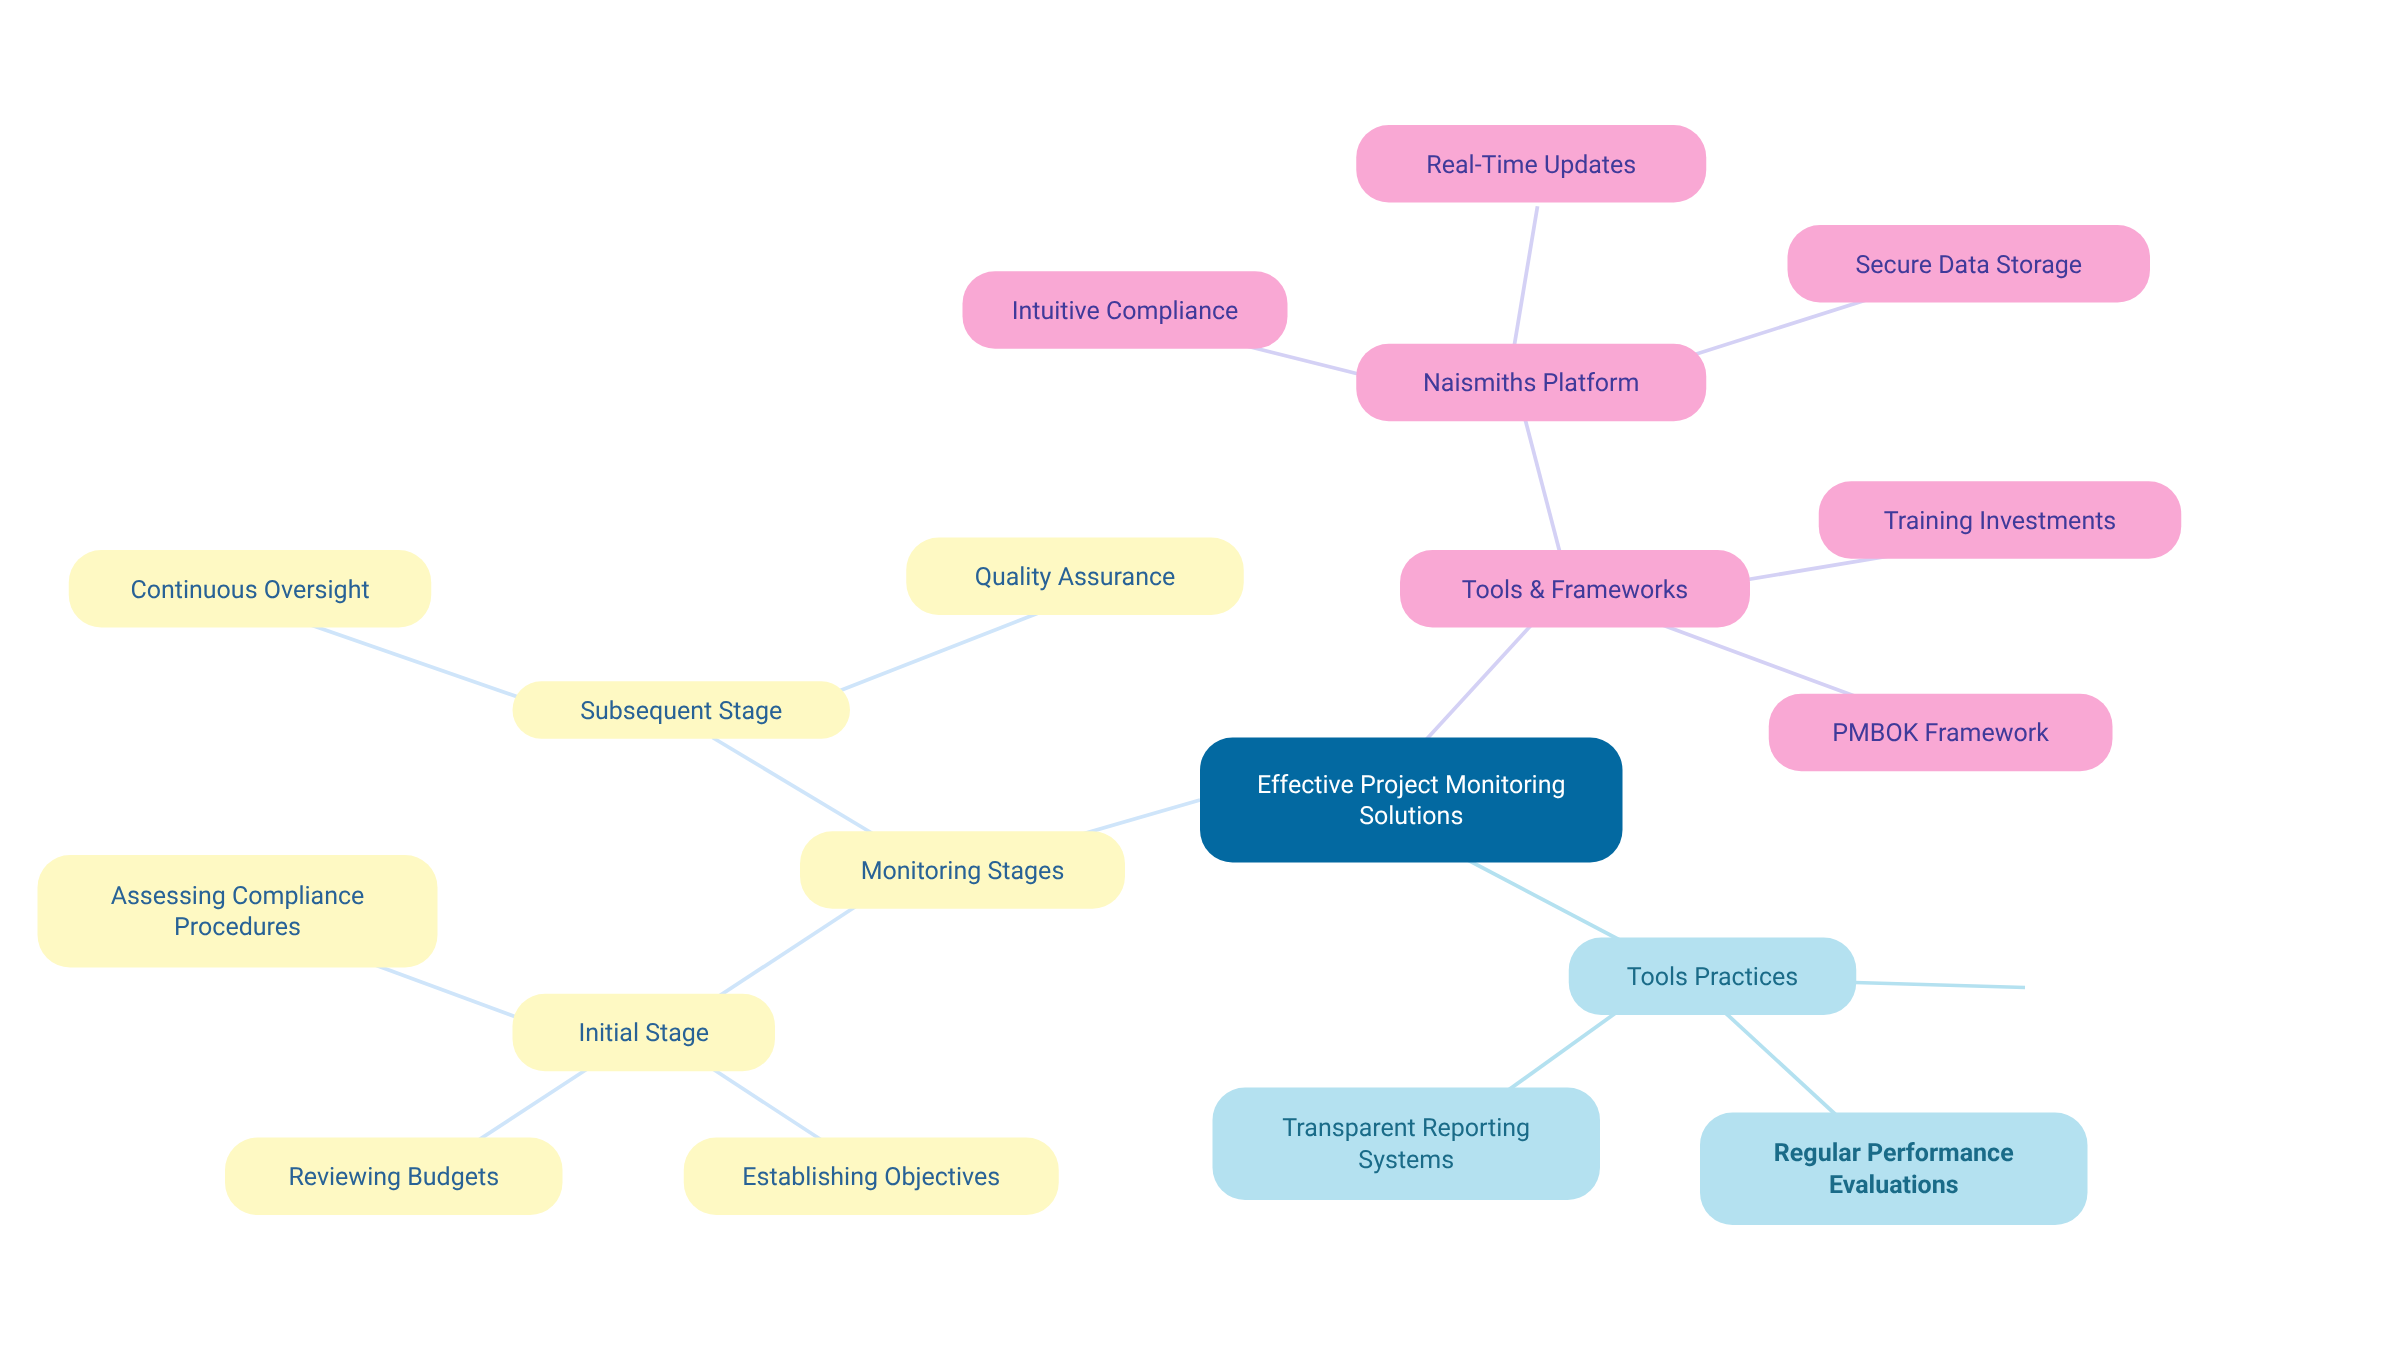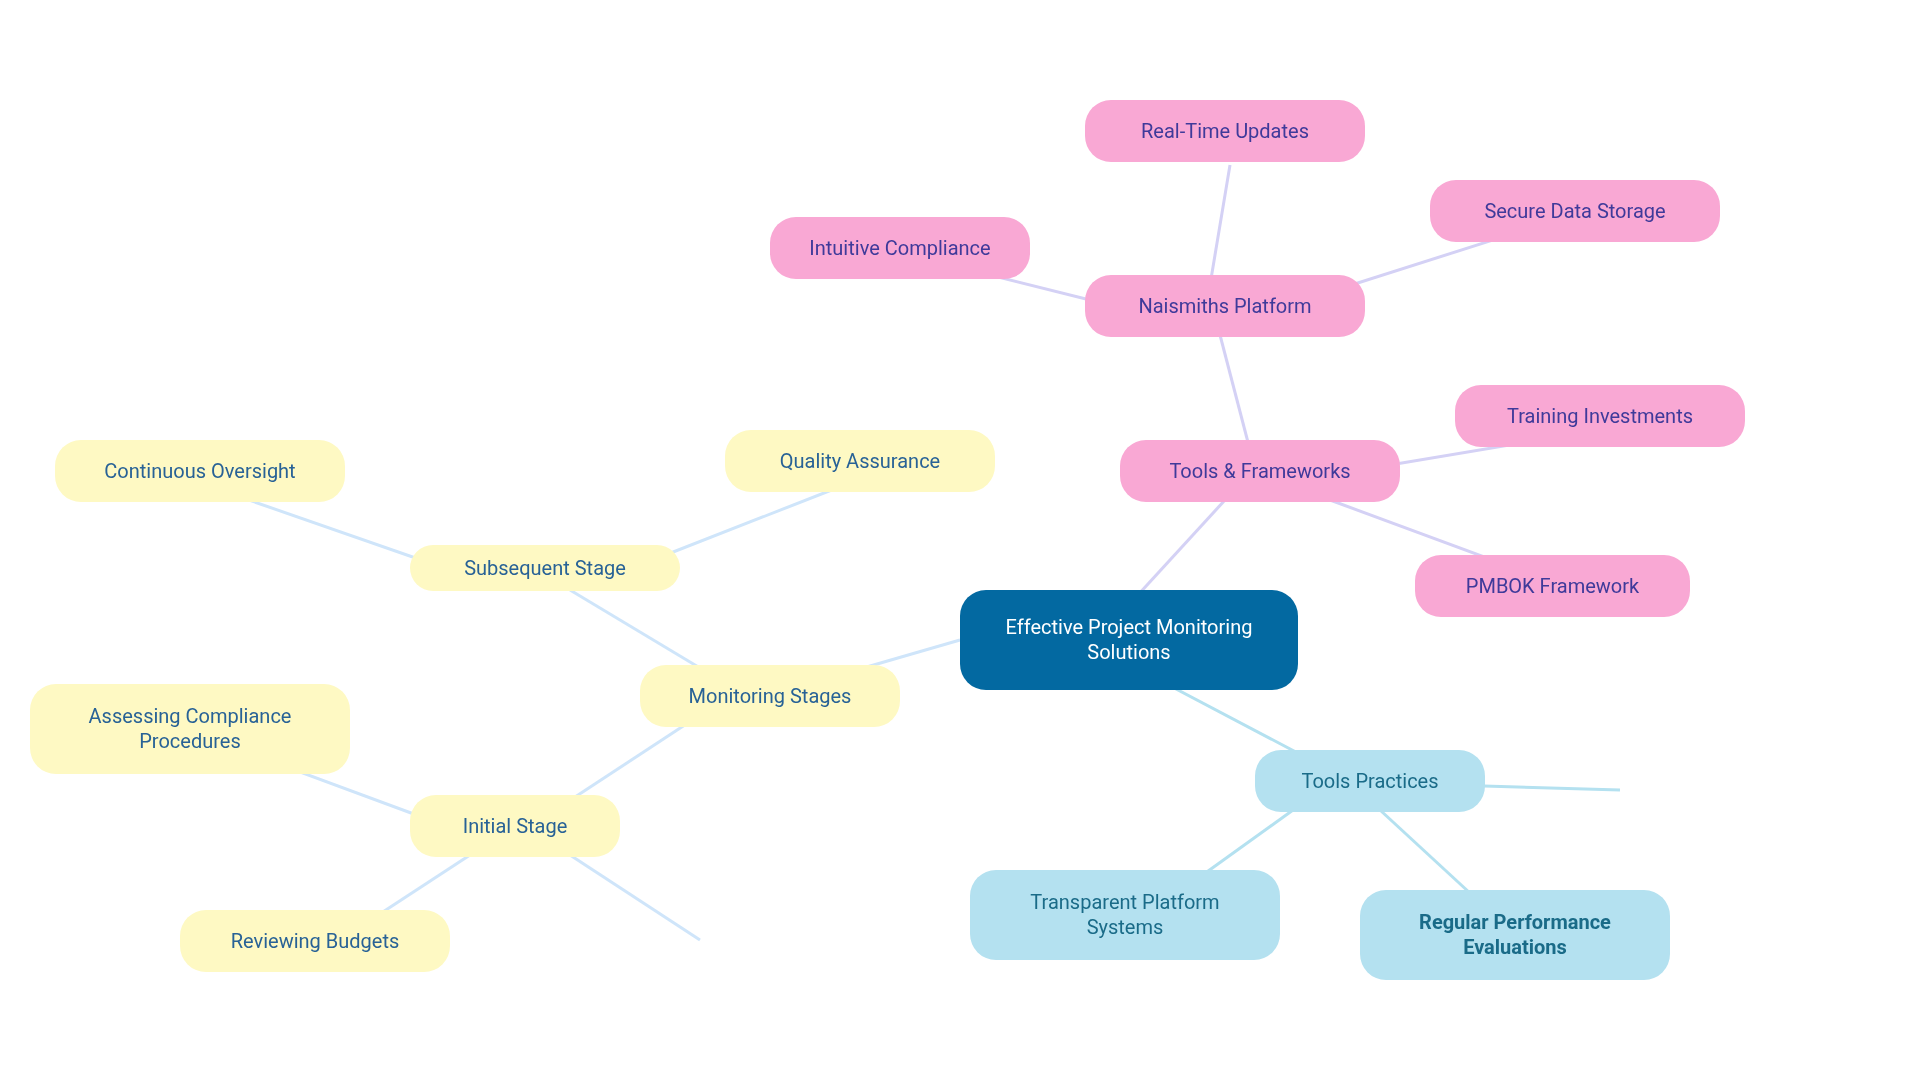--- a/index.html
+++ b/index.html
@@ -103,20 +103,23 @@
 
   <div class="node blue" style="left:410px; top:795px; width:210px; height:62px;">
     <span>Initial Stage</span>
   </div>
   <div class="node blue" style="left:30px; top:684px; width:320px; height:90px;">
     <span>Assessing Compliance Procedures</span>
   </div>
   <div class="node blue" style="left:180px; top:910px; width:270px; height:62px;">
     <span>Reviewing Budgets</span>
   </div>
+  <div class="node blue" style="left:547px; top:910px; width:300px; height:62px;">
+    <span>Establishing Objectives</span>
+  </div>
 
   <div class="node blue" style="left:410px; top:545px; width:270px; height:46px;">
     <span>Subsequent Stage</span>
   </div>
   <div class="node blue" style="left:55px; top:440px; width:290px; height:62px;">
     <span>Continuous Oversight</span>
   </div>
   <div class="node blue" style="left:725px; top:430px; width:270px; height:62px;">
     <span>Quality Assurance</span>
   </div>
@@ -141,19 +144,19 @@
     <span>Real-Time Updates</span>
   </div>
   <div class="node purple" style="left:1430px; top:180px; width:290px; height:62px;">
     <span>Secure Data Storage</span>
   </div>
 
   <div class="node cyan" style="left:1255px; top:750px; width:230px; height:62px;">
     <span>Tools Practices</span>
   </div>
   <div class="node cyan" style="left:970px; top:870px; width:310px; height:90px;">
-    <span>Transparent Platform Systems</span>
+    <span>Transparent Reporting Systems</span>
   </div>
   <div class="node cyan" style="left:1360px; top:890px; width:310px; height:90px;font-weight:bold;">
     <span>Regular Performance Evaluations</span>
   </div>
 
 </div>
 
 </body></html>

